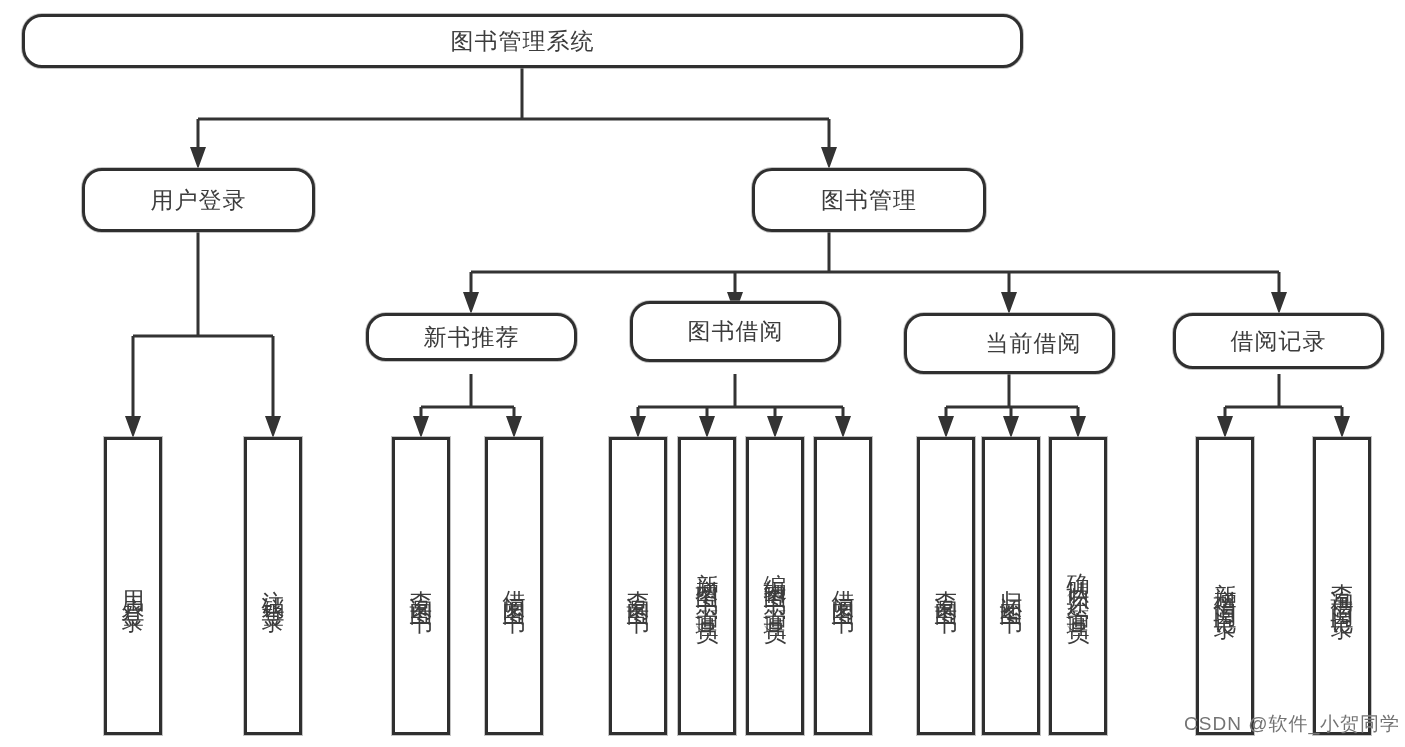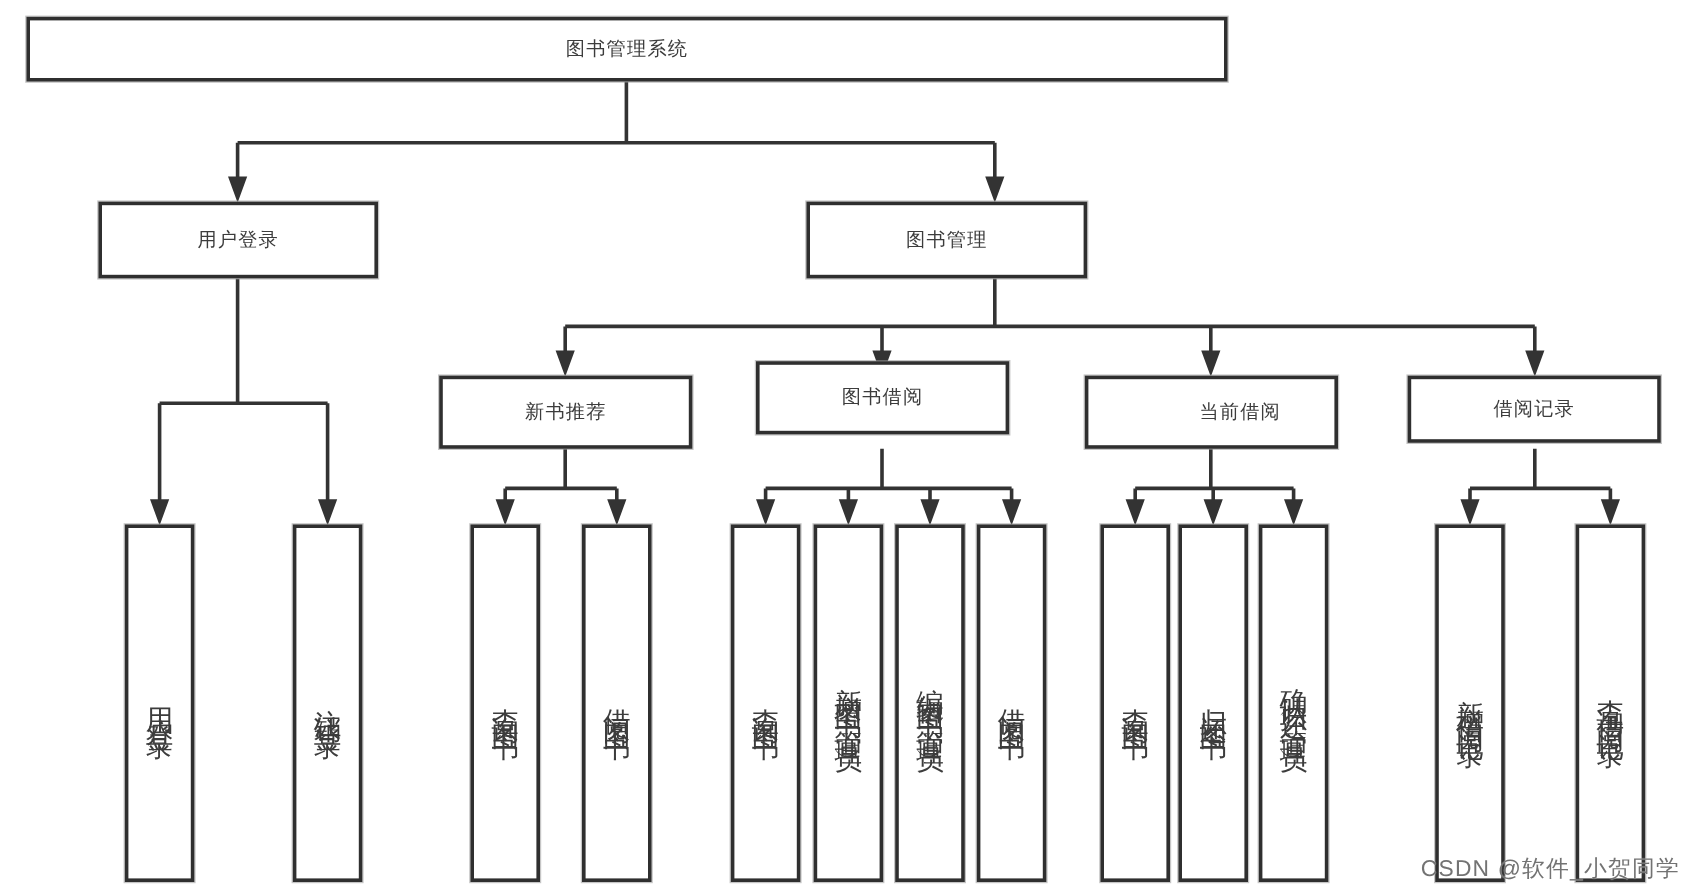--- a/index.html
+++ b/index.html
@@ -20,21 +20,21 @@
     position: absolute;
     box-sizing: border-box;
     border: 3px solid #2f2f2f;
     background: #ffffff;
     display: flex;
     align-items: center;
     justify-content: center;
     color: #3c3c3c;
     box-shadow: 0 0 0 1px rgba(150,150,150,0.55);
   }
-  .h-node { font-size: 16px; letter-spacing: 1px; }
+  .h-node { font-size: 23px; letter-spacing: 1px; border-radius: 20px; }
   .v-node .lbl {
     writing-mode: vertical-lr;
     text-orientation: mixed;
     font-size: 23px;
     letter-spacing: 7px;
     line-height: 1;
     white-space: nowrap;
   }
   .watermark {
     position: absolute;
@@ -73,25 +73,25 @@
              M1217 416h16l-8 22z M1334 416h16l-8 22z" fill="#333333" stroke="none"></path>
   </svg>
 
   <div class="node h-node" style="left:22px;top:14px;width:1001px;height:54px;">
     <span class="lbl">图书管理系统</span>
   </div>
 
   <div class="node h-node" style="left:82px;top:168px;width:233px;height:64px;">
     <span class="lbl">用户登录</span>
   </div>
-  <div class="node h-node" style="left:672px;top:168px;width:234px;height:64px;">
+  <div class="node h-node" style="left:752px;top:168px;width:234px;height:64px;">
     <span class="lbl">图书管理</span>
   </div>
 
-  <div class="node h-node" style="left:366px;top:313px;width:211px;height:61px;">
+  <div class="node h-node" style="left:366px;top:313px;width:211px;height:48px;">
     <span class="lbl">新书推荐</span>
   </div>
   <div class="node h-node" style="left:630px;top:301px;width:211px;height:61px;">
     <span class="lbl">图书借阅</span>
   </div>
   <div class="node h-node" style="left:904px;top:313px;width:211px;height:61px;padding-left:48px;">
     <span class="lbl">当前借阅</span>
   </div>
   <div class="node h-node" style="left:1173px;top:313px;width:211px;height:56px;">
     <span class="lbl">借阅记录</span>

